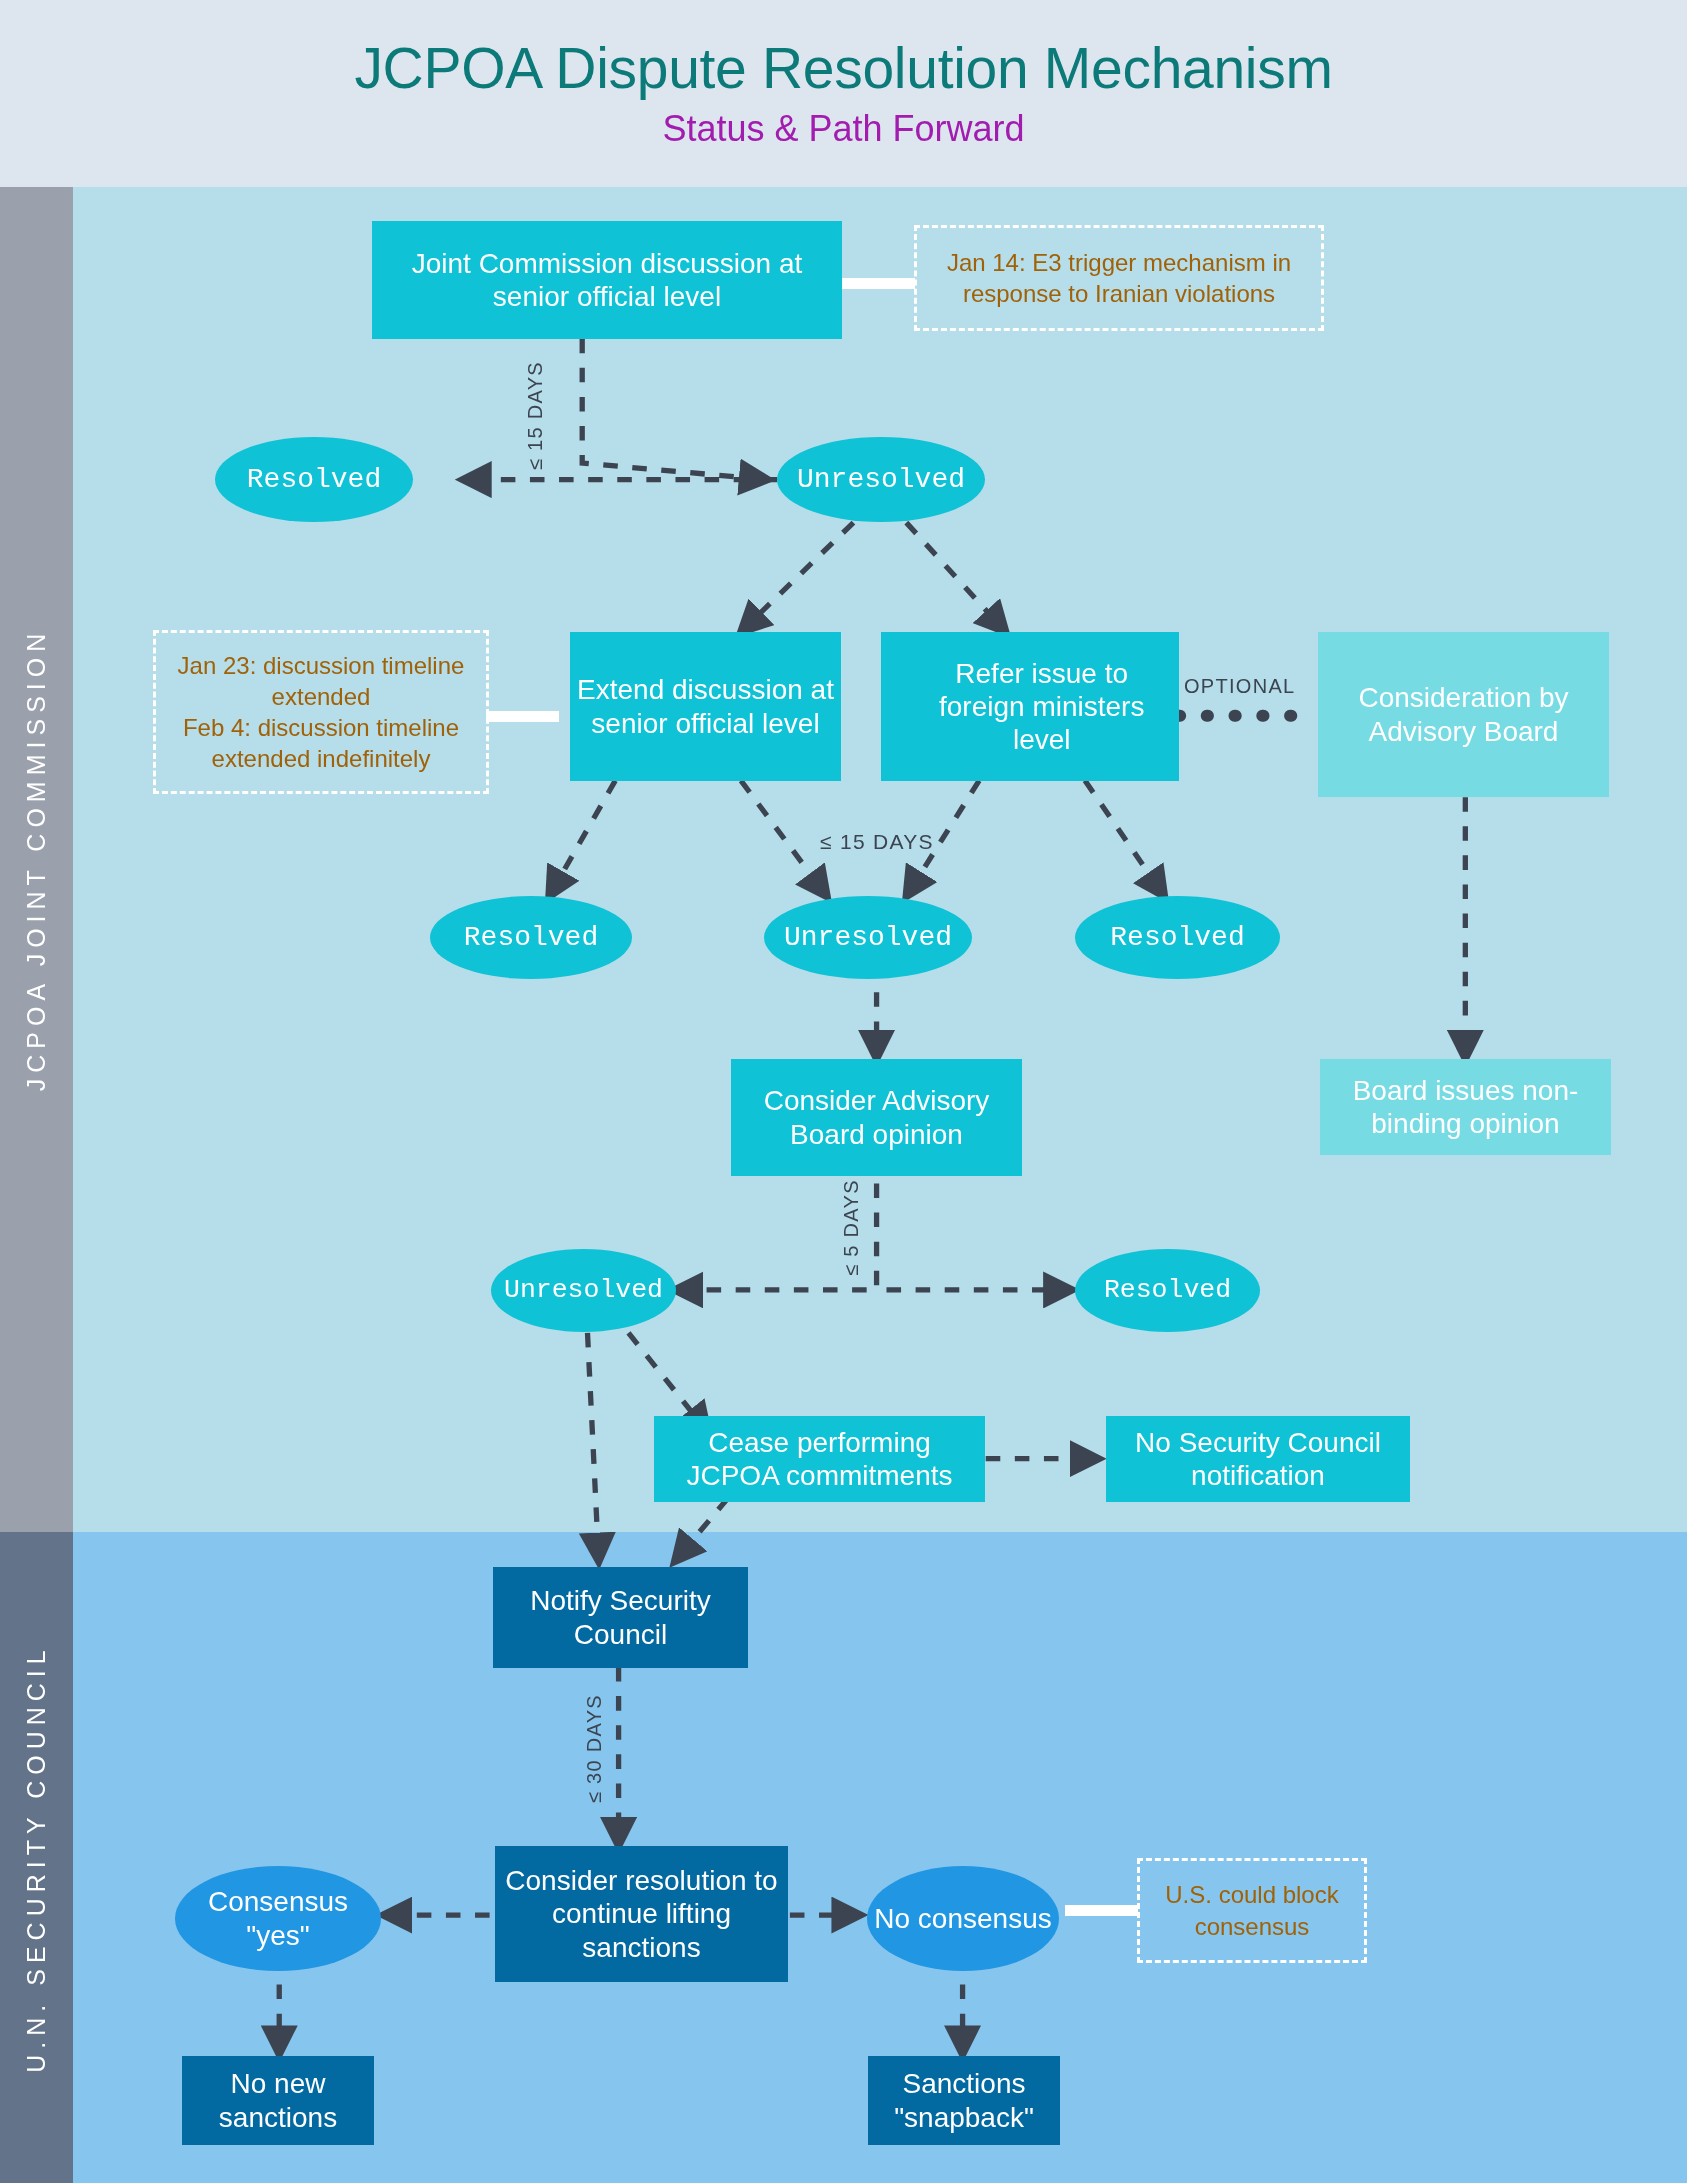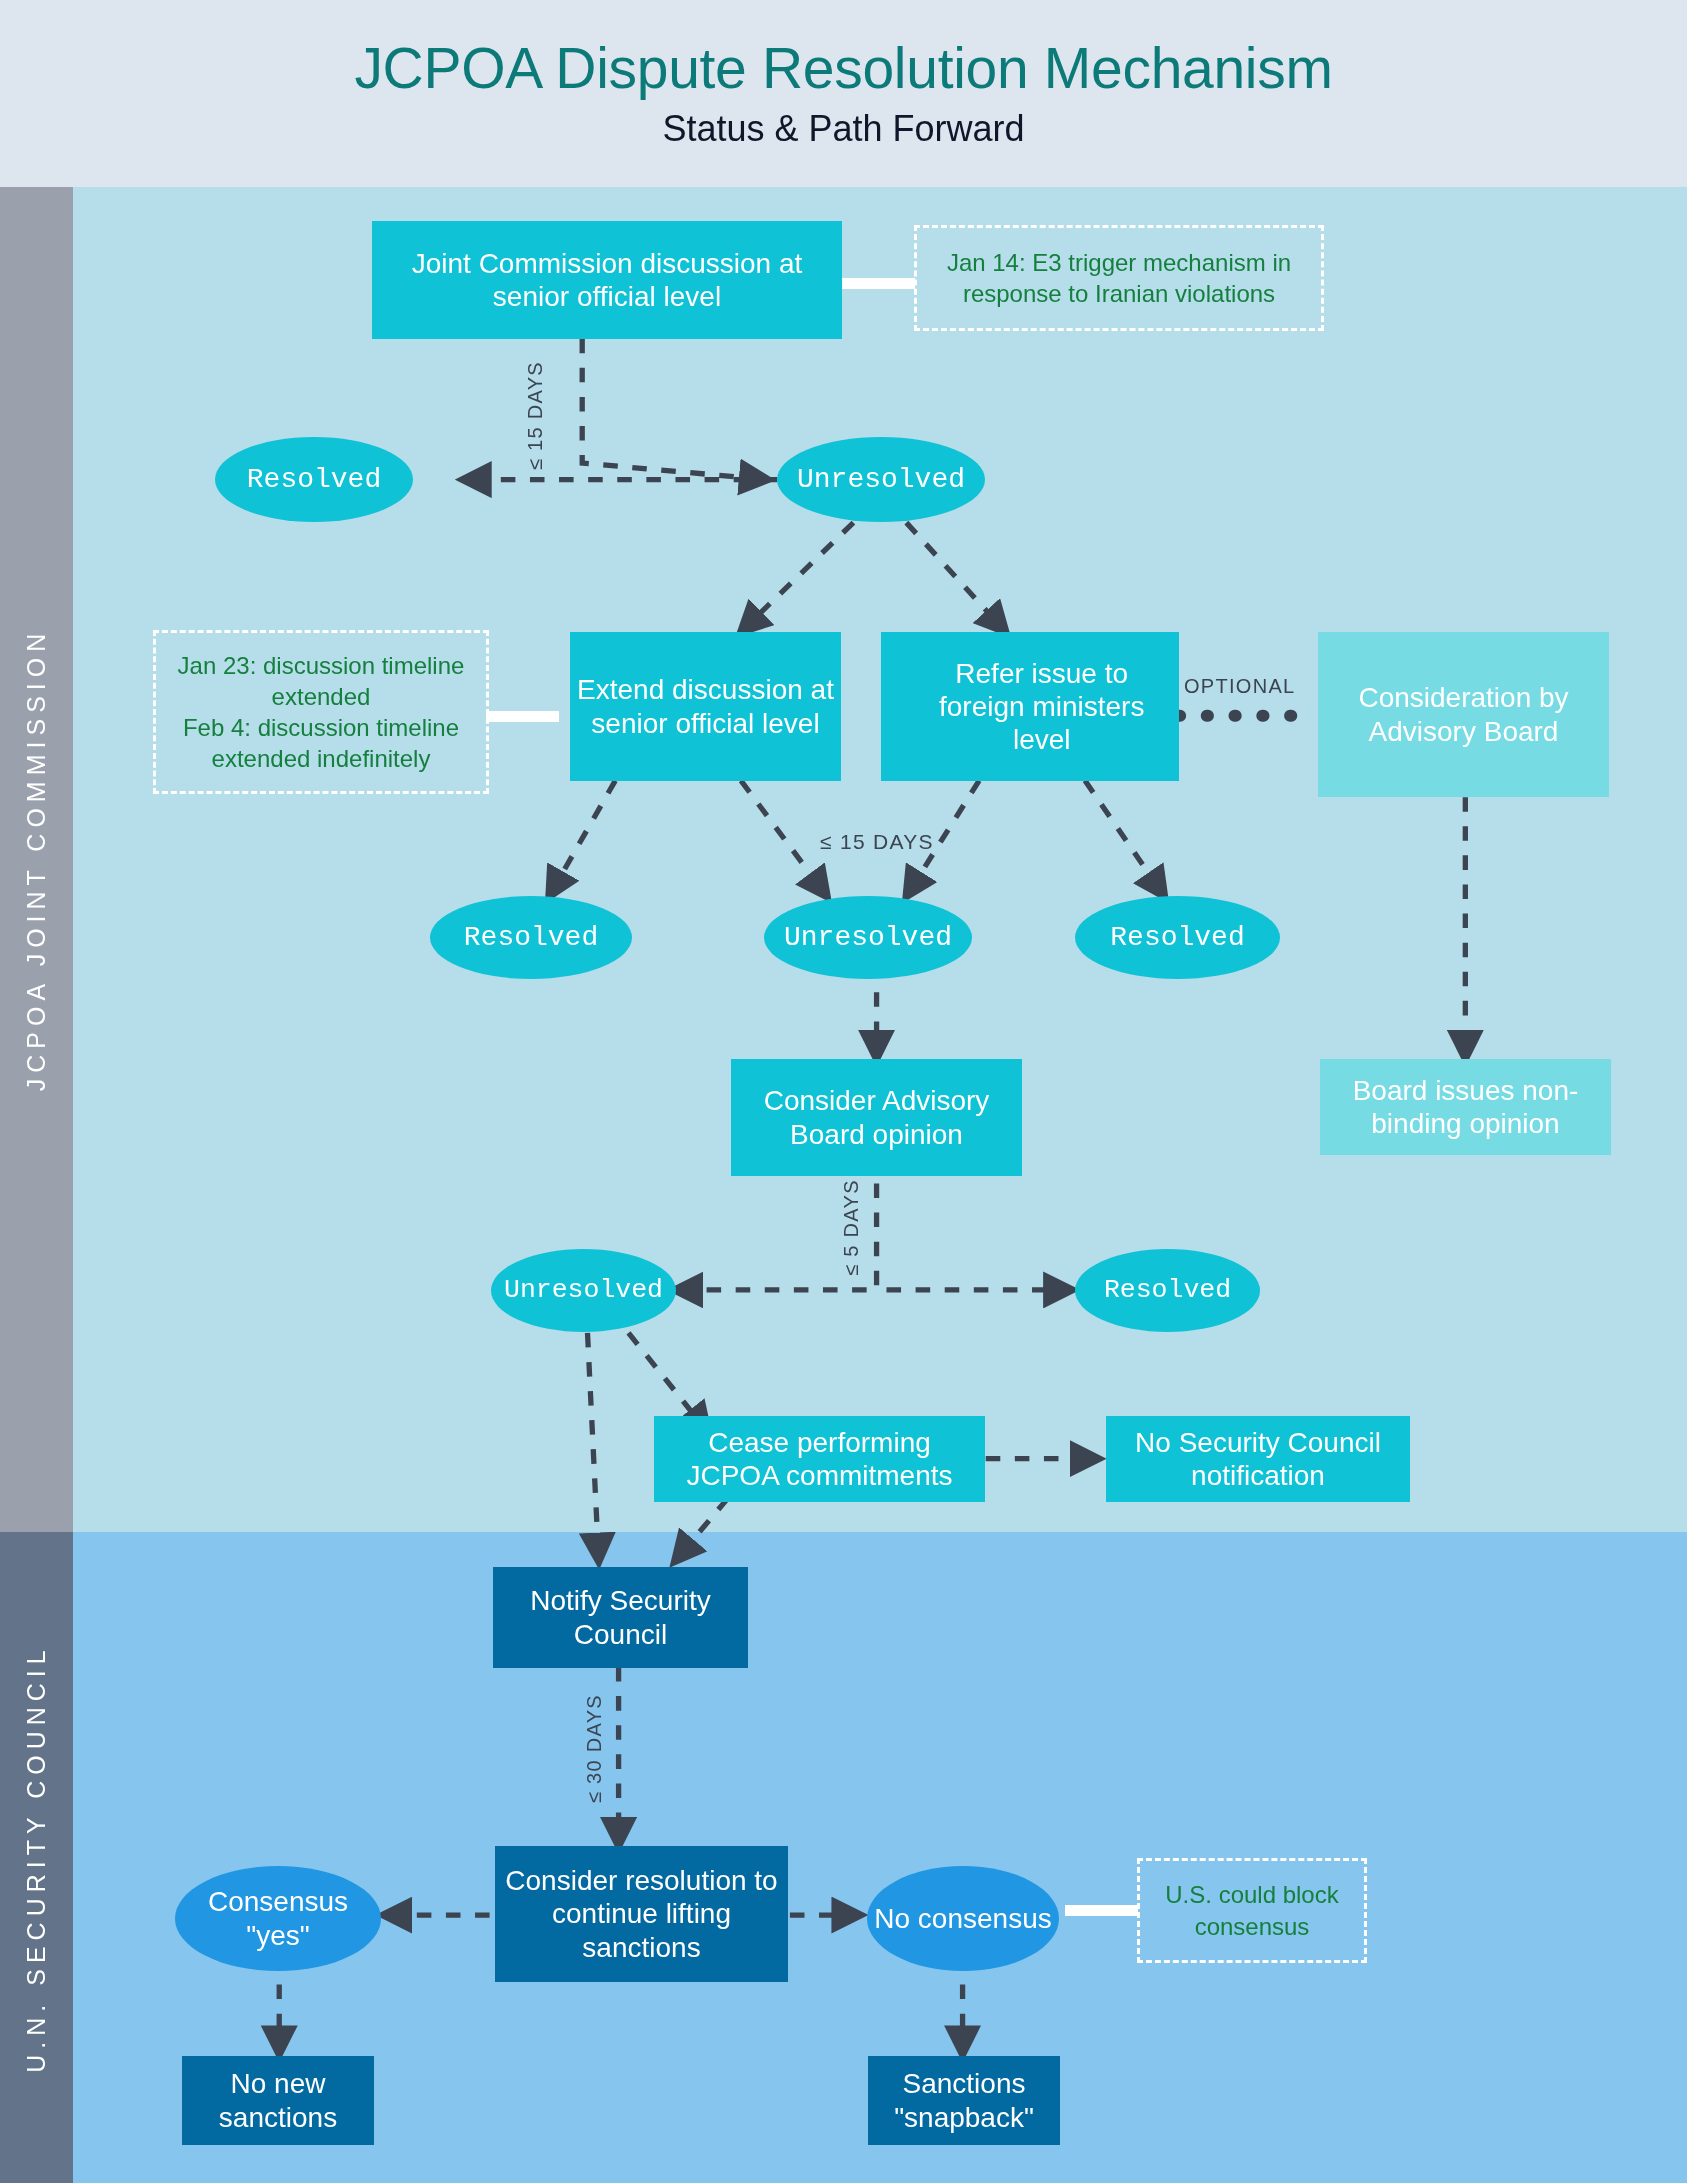--- a/index.html
+++ b/index.html
@@ -17,21 +17,21 @@
     position: absolute; left: 0; top: 0; width: 1687px; height: 187px;
     background: #dde6ee;
     display: flex; flex-direction: column;
     align-items: center; justify-content: center;
   }
   #title {
     font-size: 57px; font-weight: normal; color: #0d7a7a;
     letter-spacing: -0.3px; line-height: 1.05;
   }
   #subtitle {
-    font-size: 36px; color: #0f172a; margin-top: 10.6px; line-height: 1.05;
+    font-size: 36px; color: #a21caf; margin-top: 10.6px; line-height: 1.05;
   }
 
   
   .band { position: absolute; left: 0; width: 1687px; }
   #band-jc  { top: 187px;  height: 1345px; background: #b5ddea; }
   #band-sc  { top: 1532px; height: 652px;  background: #86c5ed; }
 
   .railbar {
     position: absolute; left: 0; width: 73px;
     display: flex; align-items: center; justify-content: center;
@@ -59,21 +59,21 @@
   .rect       { background: #0fc2d5; }
   .rect-light { background: #77dbe3; }
   .rect-blue  { background: #0369a1; }
   .ellipse        { background: #0fc2d5; border-radius: 50%; font-family: Liberation Mono, monospace; }
   .ellipse-blue   { background: #2196e3; border-radius: 50%; }
 
   .note {
     position: absolute;
     display: flex; align-items: center; justify-content: center;
     text-align: center;
-    color: #15803d;
+    color: #a16207;
     border: 3.3px dashed #ffffff;
     line-height: 1.3;
     padding: 5.3px 9.3px;
   }
   .edge-label {
     position: absolute;
     color: #3b4450;
     font-size: 20px;
     letter-spacing: 1.3px;
     white-space: nowrap;

